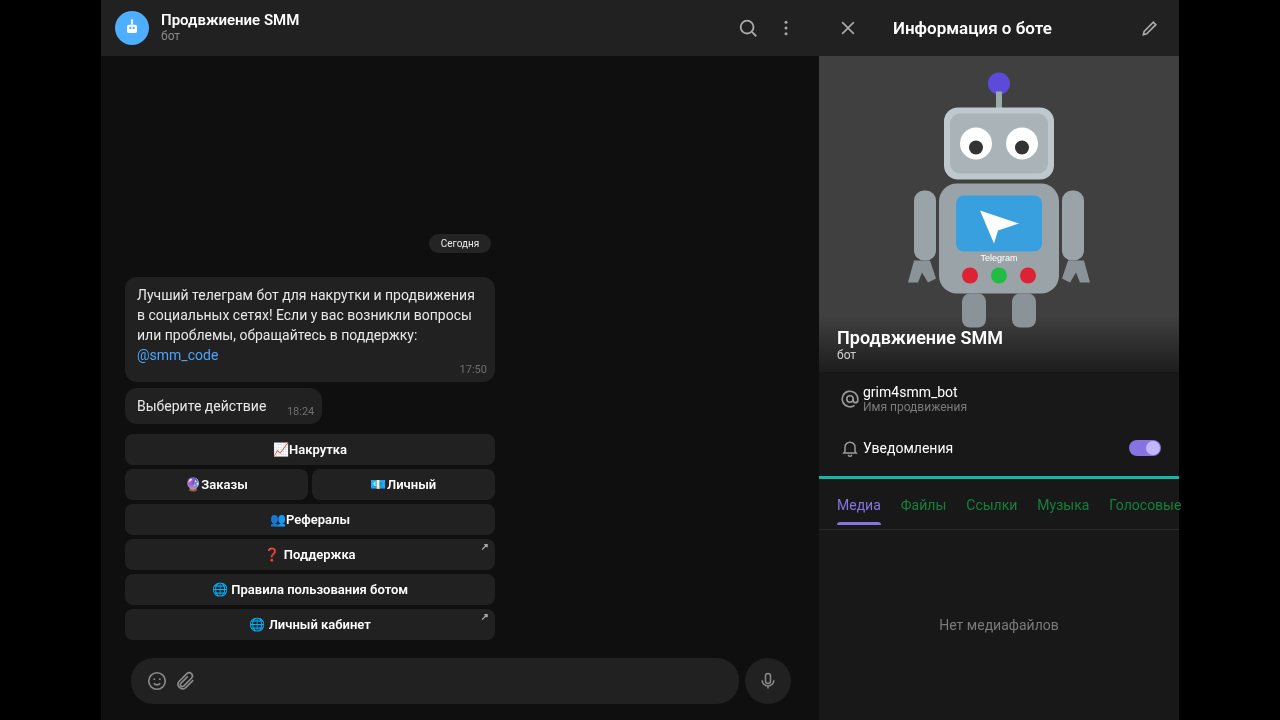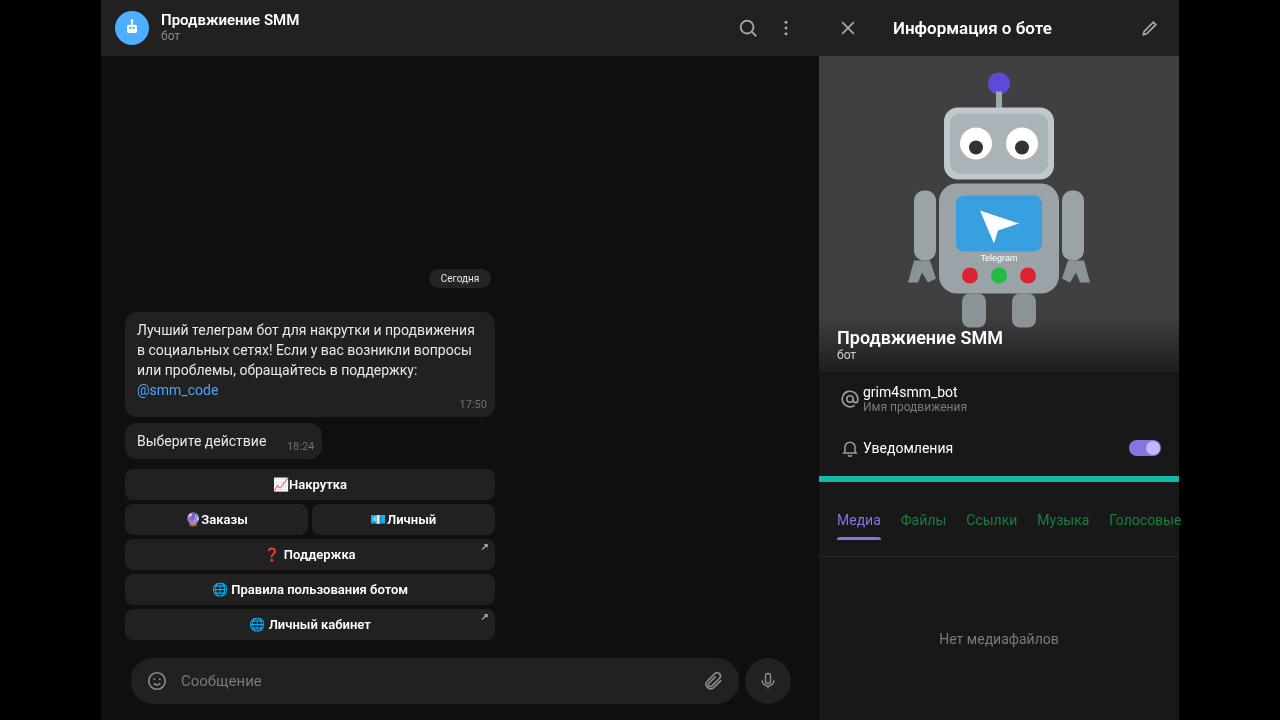--- a/index.html
+++ b/index.html
@@ -36,21 +36,21 @@
   .hero-title { font-size:18px; font-weight:600; }
   .hero-sub { font-size:12px; color:#d0d0d0; }
   .robot { position:absolute; left:50%; top:50%; transform:translate(-50%,-55%);}
   .info-row { display:flex; align-items:center; padding:12px 18px; }
   .info-ico { width:26px; color:#9a9a9a; display:flex; justify-content:center;}
   .info-row-main { flex:1; }
   .info-row-top { font-size:14px; color:#fff;}
   .info-row-sub { font-size:12px; color:#7a7a7a;}
   .toggle { width:32px; height:16px; border-radius:10px; background:#8774e1; position:relative; }
   .toggle::after { content:""; position:absolute; right:1px; top:1px; width:14px; height:14px; background:#c3b8ff; border-radius:50%; }
-  .tabs { display:flex; border-top:6px solid #14b8a6; border-bottom:1px solid #2a2a2a; padding:16px 8px; margin-top:6px;}
+  .tabs { display:flex; border-top:3px solid #14b8a6; border-bottom:1px solid #2a2a2a; padding:4px 8px; margin-top:6px;}
   .tab { padding:14px 10px 12px; font-size:14px; color:#15803d; cursor:pointer; position:relative;}
   .tab.active { color:#8774e1; }
   .tab.active::after { content:""; position:absolute; left:10px; right:10px; bottom:0; height:3px; background:#8774e1; border-radius:3px 3px 0 0;}
   .media-empty { flex:1; display:flex; align-items:center; justify-content:center; color:#7a7a7a; font-size:14px;}
   .sidebar-right { width:101px; background:#000; }
   svg { display:block; }
 </style>
 </head>
 <body>
 
@@ -102,41 +102,43 @@
 
       <div class="kb-wrap">
         <div class="kb-row">
             <div class="kb-btn">📈Накрутка</div>
           </div>
         <div class="kb-row">
           <div class="kb-btn">🔮Заказы</div>
           <div class="kb-btn">💶Личный</div>
         </div>
         <div class="kb-row">
+            <div class="kb-btn">👥Рефералы</div>
+          </div>
+        <div class="kb-row">
             <div class="kb-btn"><span>❓ Поддержка</span><span class="ext">↗</span></div>
           </div>
         <div class="kb-row">
             <div class="kb-btn">🌐 Правила пользования ботом</div>
           </div>
         <div class="kb-row">
             <div class="kb-btn"><span>🌐 Личный кабинет</span><span class="ext">↗</span></div>
           </div>
       </div>
 
       <div class="composer">
         <div class="compose-box">
           <div class="compose-icon">
             <svg width="22" height="22" viewBox="0 0 24 24" fill="none" stroke="#8a8a8a" stroke-width="1.8">
                 <circle cx="12" cy="12" r="9"></circle>
                 <circle cx="9" cy="10" r="1" fill="#8a8a8a" stroke="none"></circle>
                 <circle cx="15" cy="10" r="1" fill="#8a8a8a" stroke="none"></circle>
                 <path d="M8.5 14.5c1 1.2 2 1.8 3.5 1.8s2.5-.6 3.5-1.8"></path>
               </svg>
           </div>
-          <div class="compose-ph">Сообщение</div>
           <div class="compose-icon">
             <svg width="22" height="22" viewBox="0 0 24 24" fill="none" stroke="#8a8a8a" stroke-width="1.8">
                 <path d="M21 11l-8.5 8.5a5 5 0 01-7-7L14 4a3.5 3.5 0 015 5l-8.5 8.5a2 2 0 01-3-3L15 7"></path>
               </svg>
           </div>
         </div>
         <div class="mic-btn">
           <svg width="20" height="20" viewBox="0 0 24 24" fill="none" stroke="#8a8a8a" stroke-width="1.8">
               <rect x="9" y="3" width="6" height="12" rx="3"></rect>
               <path d="M5 11a7 7 0 0014 0M12 18v3"></path>

